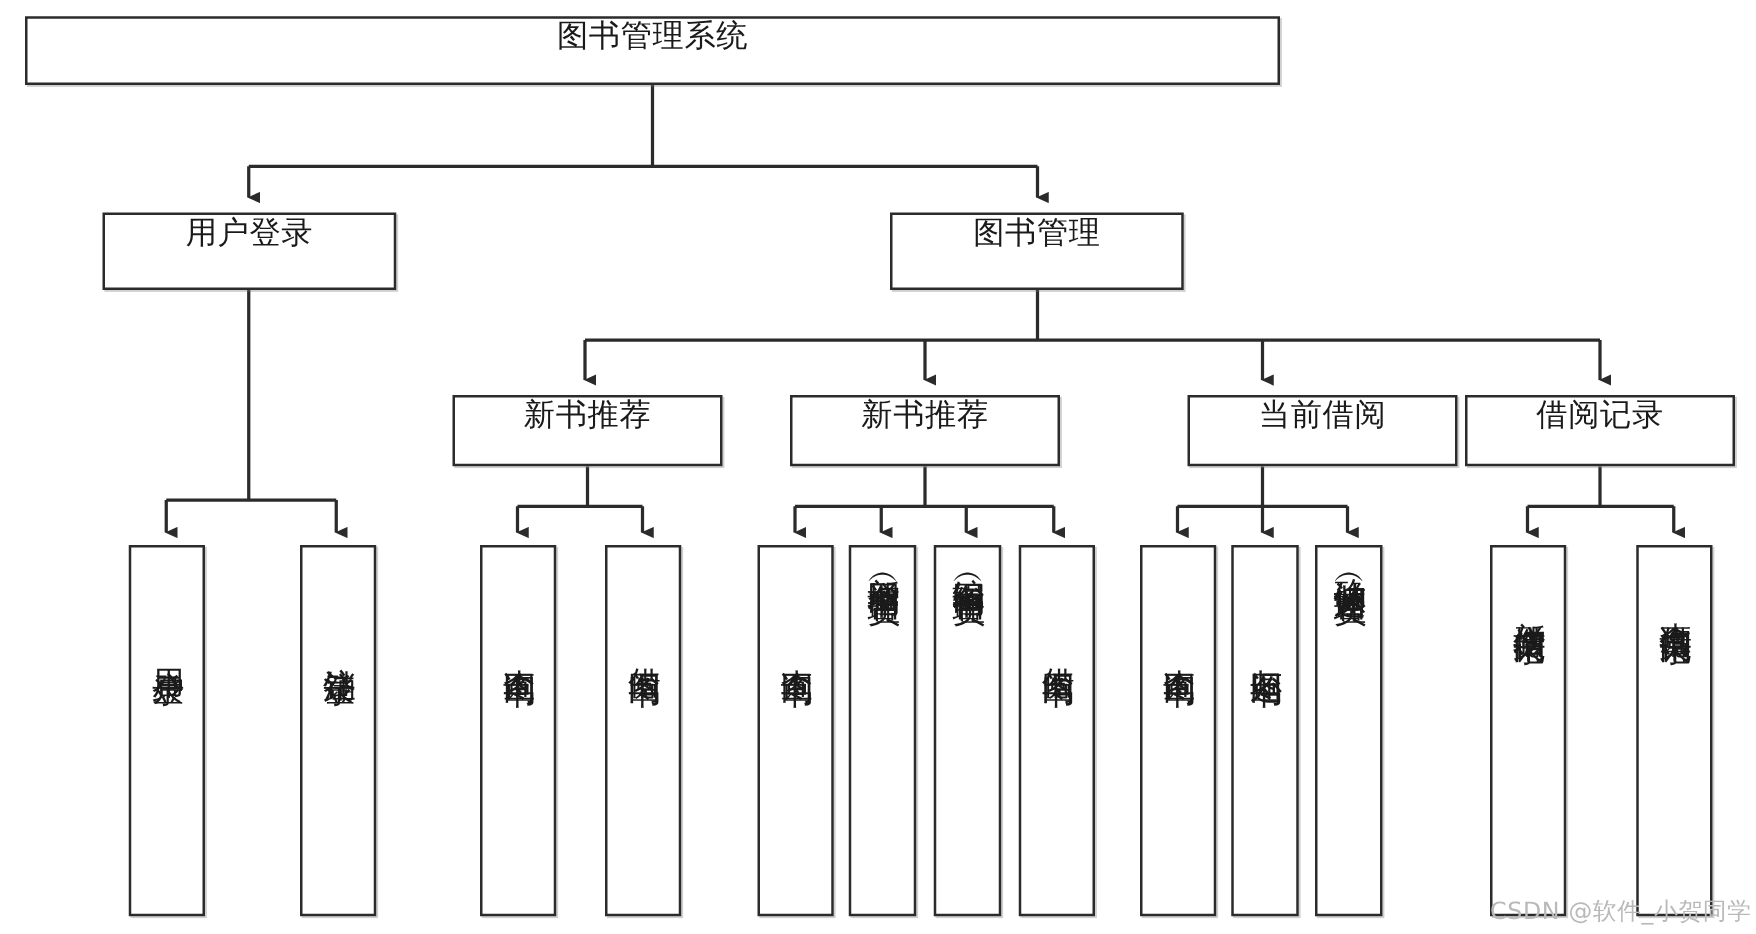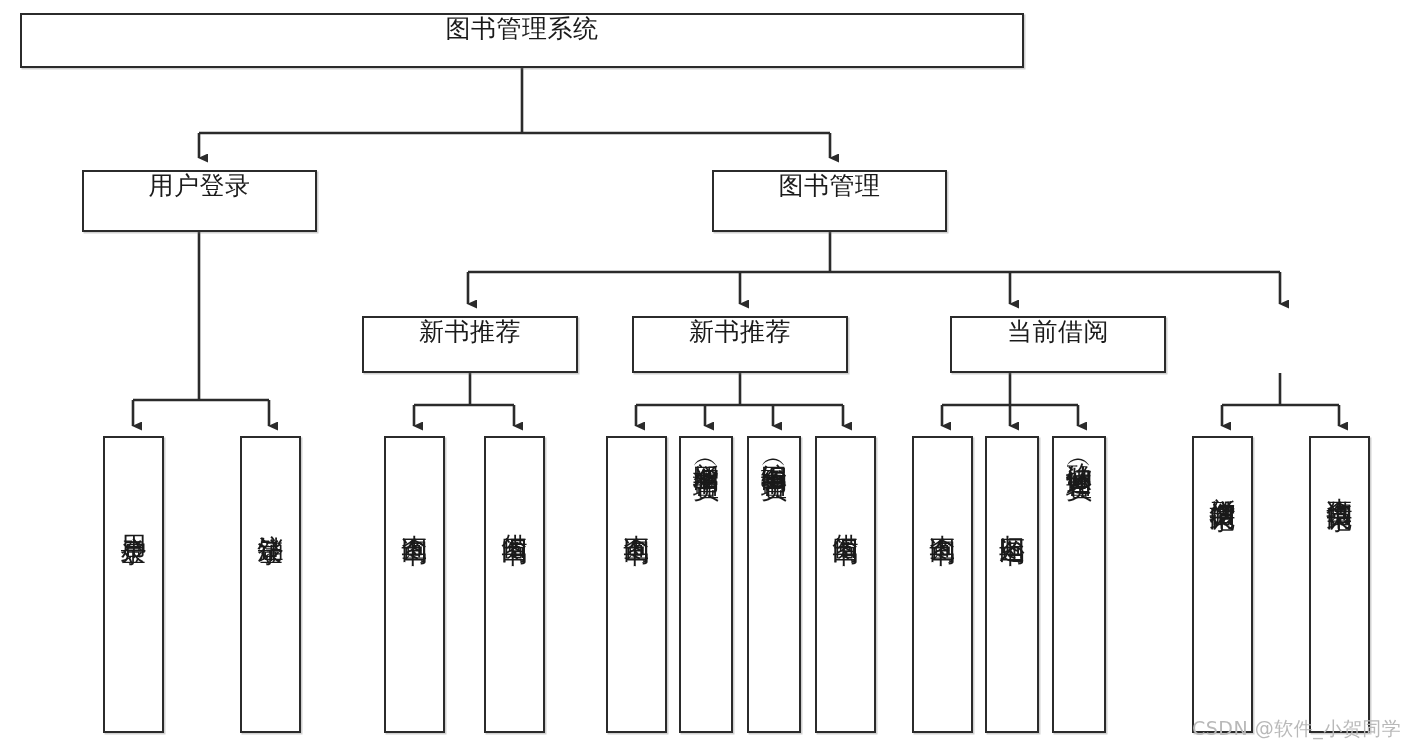--- a/index.html
+++ b/index.html
@@ -142,20 +142,23 @@
   </div>
 
   <div class="node horiz" style="left:632px; top:316px; width:216px; height:57px;">
     <span class="label">新书推荐</span>
   </div>
 
   <div class="node horiz" style="left:902px; top:316px; width:216px; height:57px;margin-left:48px;">
     <span class="label">当前借阅</span>
   </div>
 
+  <div class="node horiz" style="left:1172px; top:316px; width:216px; height:57px;">
+    <span class="label">借阅记录</span>
+  </div>
 
   <div class="node vert" style="left:103px; top:436px; width:61px; height:297px; padding-top:76px;">
     <span class="label">用户登录</span>
   </div>
 
   <div class="node vert" style="left:240px; top:436px; width:61px; height:297px; padding-top:76px;">
     <span class="label">注销登录</span>
   </div>
 
   <div class="node vert" style="left:384px; top:436px; width:61px; height:297px; padding-top:76px;">

